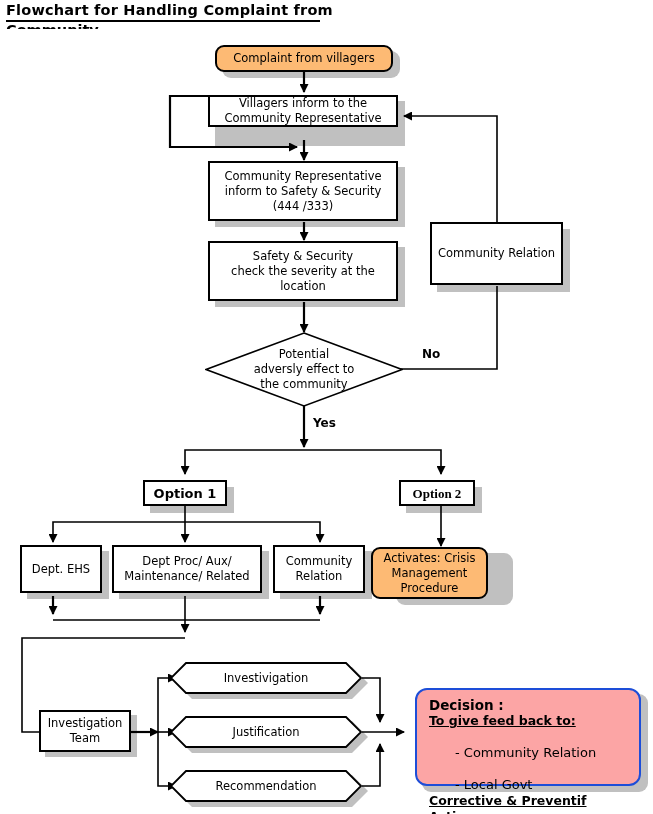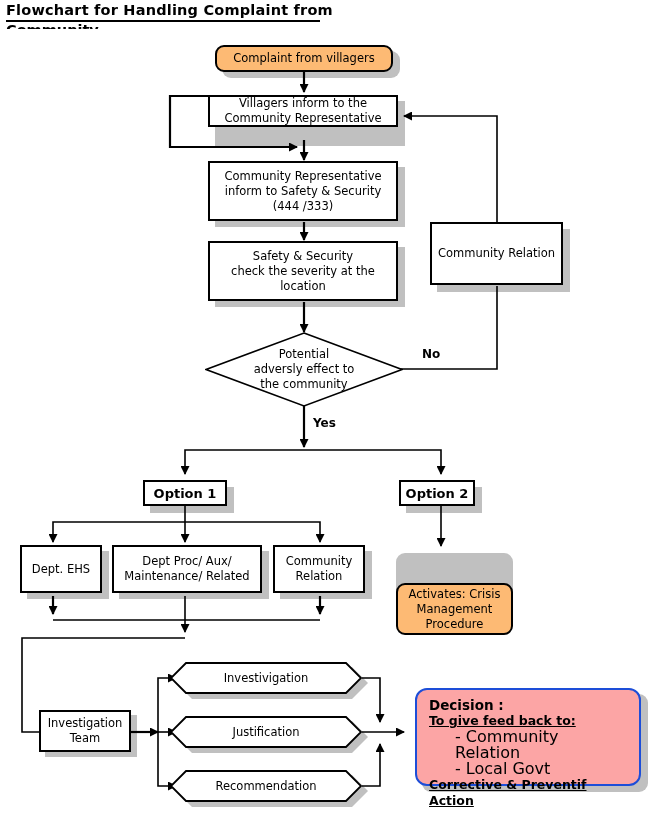--- a/index.html
+++ b/index.html
@@ -153,21 +153,22 @@
   }
   .decision-box .d-sub {
     font-weight: bold;
     text-decoration: underline;
     display: block;
     font-size: 12.5px;
   }
   .decision-box .d-item {
     display: block;
     padding-left: 26px;
-    font-size: 16px;
+    font-size: 13px;
+    margin-top: 16px;
   }
   .decision-box .d-foot {
     font-weight: bold;
     text-decoration: underline;
     display: block;
     font-size: 12.5px;
   }
 </style>
 </head>
 <body>
@@ -292,37 +293,37 @@
     </div>
   </div>
 
   <span class="edge-label" style="left:422px; top:347px;">No</span>
   <span class="edge-label" style="left:313px; top:416px;">Yes</span>
 
   <div class="node bold-lbl" style="left:143px; top:480px; width:84px; height:26px;">
     <span>Option 1</span>
   </div>
 
-  <div class="node bold-lbl" style="left:399px; top:480px; width:76px; height:26px;">
+  <div class="node bold-lbl" style="left:399px; top:480px; width:76px; height:26px;font-family:Liberation Serif, serif;">
     <span>Option 2</span>
   </div>
 
   <div class="node" style="left:20px; top:545px; width:82px; height:48px;">
     <span>Dept. EHS</span>
   </div>
 
   <div class="node" style="left:112px; top:545px; width:150px; height:48px;">
     <span>Dept Proc/ Aux/<br>Maintenance/ Related</span>
   </div>
 
   <div class="node" style="left:273px; top:545px; width:92px; height:48px;">
     <span>Community<br>Relation</span>
   </div>
 
-  <div class="node round" style="left:396px; top:547px; width:117px; height:52px;margin-top:36px;">
+  <div class="node round" style="left:371px; top:547px; width:117px; height:52px;">
     <span>Activates: Crisis<br>Management<br>Procedure</span>
   </div>
 
   <div class="node" style="left:39px; top:710px; width:92px; height:42px;">
     <span>Investigation<br>Team</span>
   </div>
 
   <div class="hex-wrap" style="left:170px; top:662px; width:192px; height:32px;">
     <svg width="192" height="32" viewBox="0 0 192 32" xmlns="http://www.w3.org/2000/svg">
       <polygon points="16,1 176,1 191,16 176,31 16,31 1,16" fill="#ffffff" stroke="#000000" stroke-width="1.8"></polygon>

